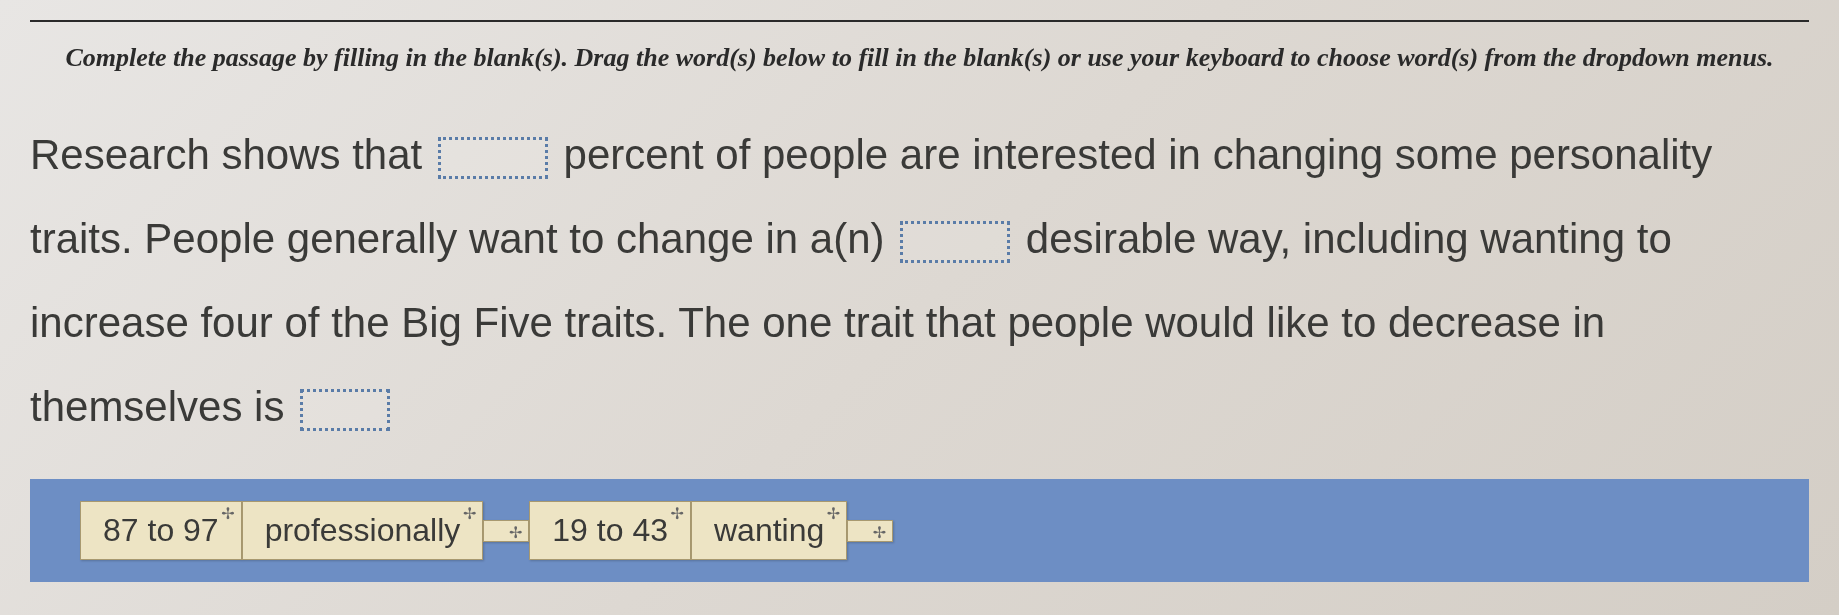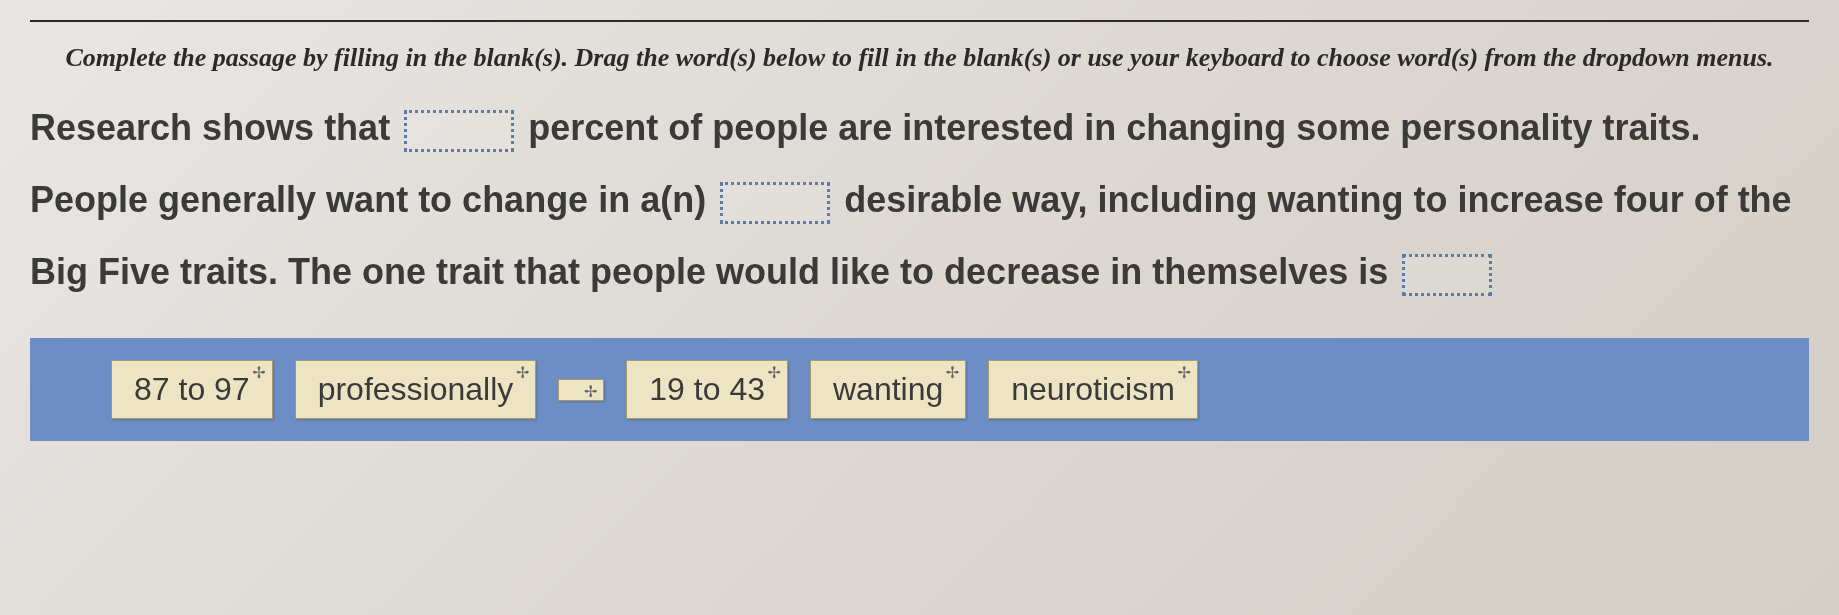--- a/index.html
+++ b/index.html
@@ -18,48 +18,47 @@
       border-top: 2px solid #2a2a2a;
       margin-bottom: 18px;
     }
     .instructions {
       font-style: italic;
       font-weight: 600;
       text-align: center;
       color: #2a2a2a;
       font-size: 26px;
       line-height: 1.4;
-      margin-bottom: 16px;
+      margin-bottom: 37px;
       padding: 0 10px;
     }
     .passage {
-      font-size: 36px;
+      font-size: 42px;
       line-height: 2.0;
       color: #3a3a38;
       font-family: -apple-system, BlinkMacSystemFont, 'Segoe UI', Arial, sans-serif;
-      font-weight: 700;
+      font-weight: 400;
       margin-bottom: 30px;
     }
     .blank {
       display: inline-block;
       border: 3px dotted #5a7ca8;
       min-width: 110px;
       height: 42px;
       vertical-align: middle;
       margin: 0 4px;
       background: rgba(255,255,255,0.1);
     }
     .blank-small {
       min-width: 90px;
     }
     .word-bank {
       background: #6d8ec4;
-      padding: 22px 81px;
+      padding: 22px 50px;
       display: flex;
-      gap: 22px;
       align-items: center;
       flex-wrap: wrap;
     }
     .word-chip {
       background: #ede4c4;
       border: 1px solid #a89970;
       padding: 10px 22px;
       font-size: 32px;
       color: #3a3a38;
       font-family: -apple-system, BlinkMacSystemFont, 'Segoe UI', Arial, sans-serif;
@@ -106,16 +105,15 @@
   </div>
   <div class="word-chip">
     <span>19 to 43</span>
     <span class="drag-handle">✢</span>
   </div>
   <div class="word-chip">
     <span>wanting</span>
     <span class="drag-handle">✢</span>
   </div>
   <div class="word-chip">
-    <span>neuroticism</span>
     <span class="drag-handle">✢</span>
   </div>
 </div>
 
 </body></html>

